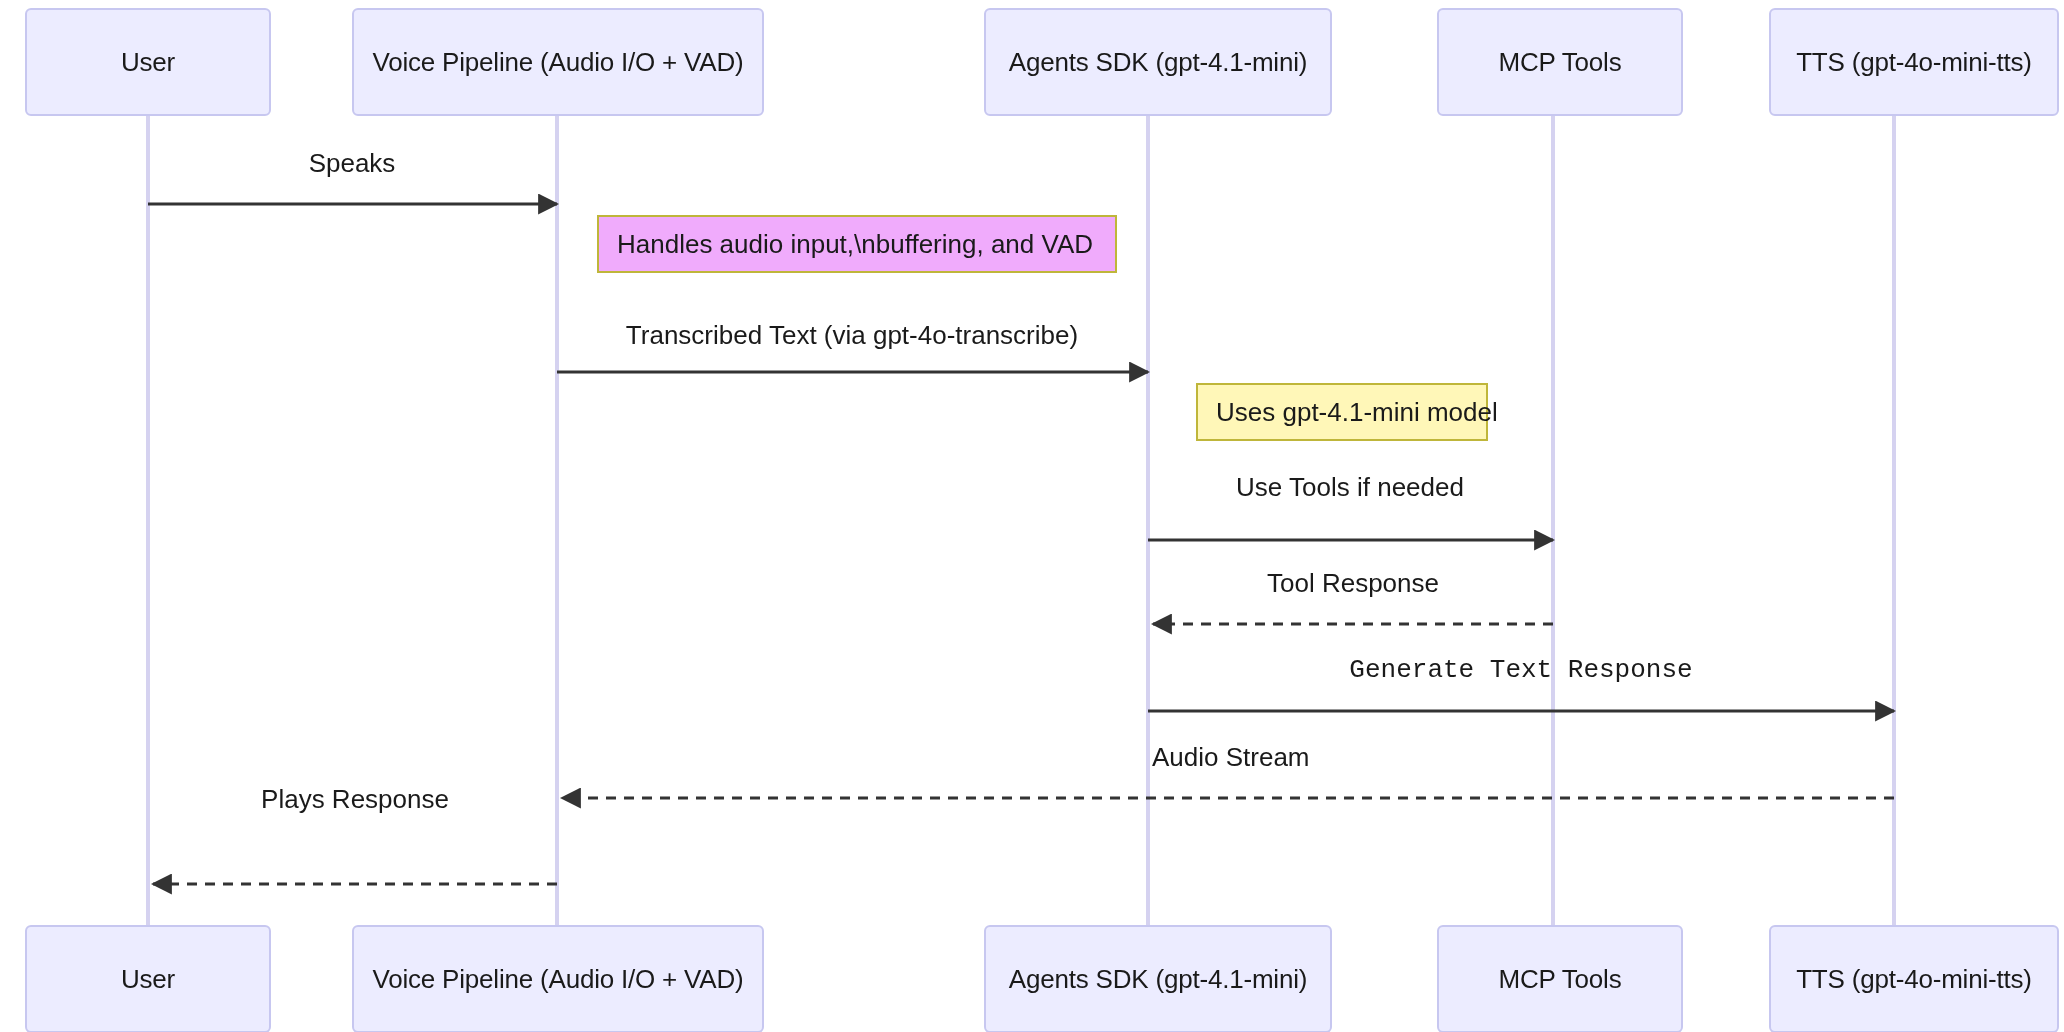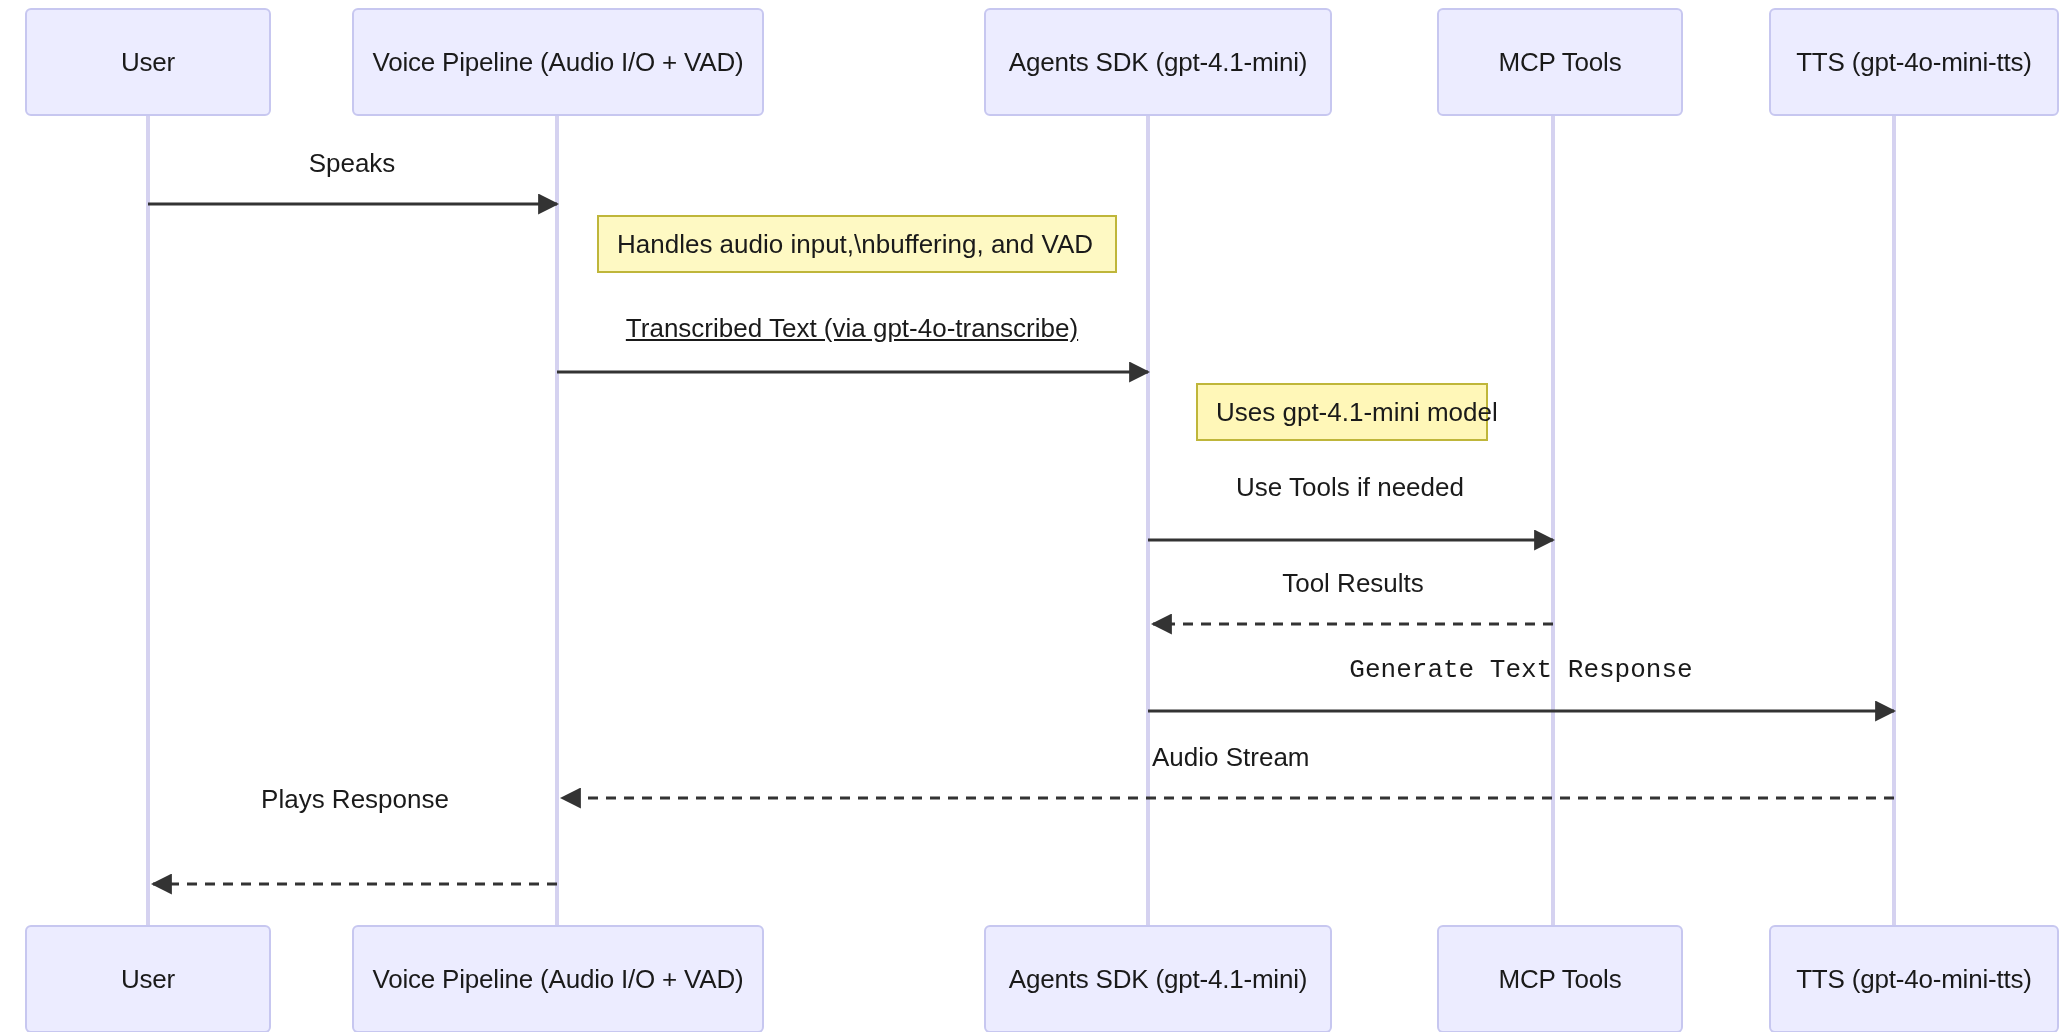--- a/index.html
+++ b/index.html
@@ -125,30 +125,30 @@
         <span>MCP Tools</span>
       </div>
       <div class="participant-box" style="left: 1769px; top: 8px; width: 290px; height: 108px; background: rgb(236, 236, 255); border-color: rgb(199, 199, 240);">
         <span>TTS (gpt-4o-mini-tts)</span>
       </div>
       <div class="participant-box" style="left: 1769px; top: 925px; width: 290px; height: 108px; background: rgb(236, 236, 255); border-color: rgb(199, 199, 240);">
         <span>TTS (gpt-4o-mini-tts)</span>
       </div>
     </div>
   <div id="notes-layer">
-      <div class="note-box" style="left: 597px; top: 215px; width: 520px; height: 58px; background: #fef9c3; border-color: rgb(191, 182, 58);">
+      <div class="note-box" style="left: 597px; top: 215px; width: 520px; height: 58px; background: #f0abfc; border-color: rgb(191, 182, 58);">
         <span>Handles audio input,\nbuffering, and VAD</span>
       </div>
       <div class="note-box" style="left: 1196px; top: 383px; width: 292px; height: 58px; background: rgb(255, 247, 184); border-color: rgb(191, 182, 58);">
         <span>Uses gpt-4.1-mini model</span>
       </div>
     </div>
   <div id="labels-layer">
       <div class="msg-label center" style="left: 352px; top: 148px;">Speaks</div>
-      <div class="msg-label center" style="left: 852px; top: 313px; text-decoration: underline;">Transcribed Text (via gpt-4o-transcribe)</div>
+      <div class="msg-label center" style="left: 852px; top: 320px;">Transcribed Text (via gpt-4o-transcribe)</div>
       <div class="msg-label center" style="left: 1350px; top: 472px;">Use Tools if needed</div>
-      <div class="msg-label center" style="left: 1353px; top: 568px;">Tool Results</div>
+      <div class="msg-label center" style="left: 1353px; top: 568px;">Tool Response</div>
       <div class="msg-label center" style="left: 1521px; top: 655px; font-family: Liberation Mono, monospace;">Generate Text Response</div>
       <div class="msg-label" style="left: 1152px; top: 742px;">Audio Stream</div>
       <div class="msg-label center" style="left: 355px; top: 784px;">Plays Response</div>
     </div>
 
 </div>
 
 </body></html>

